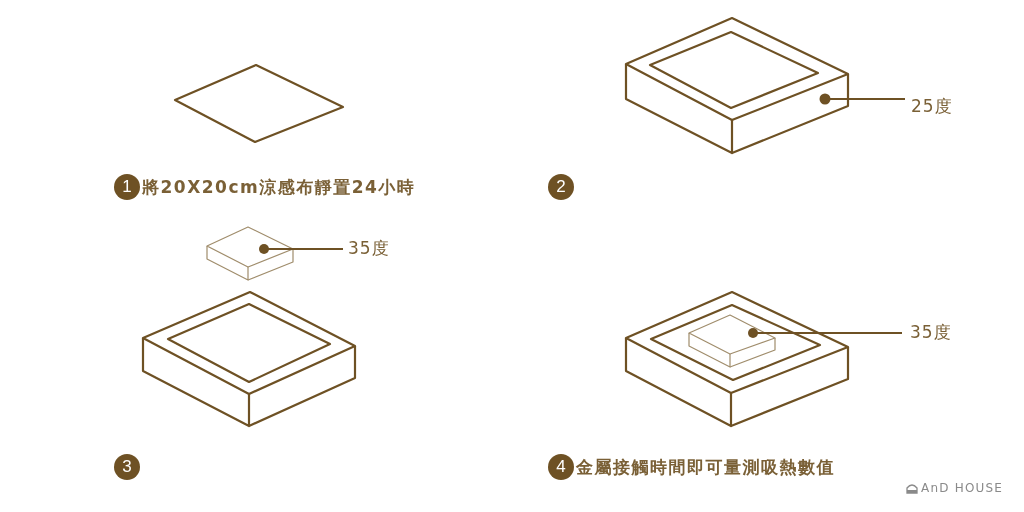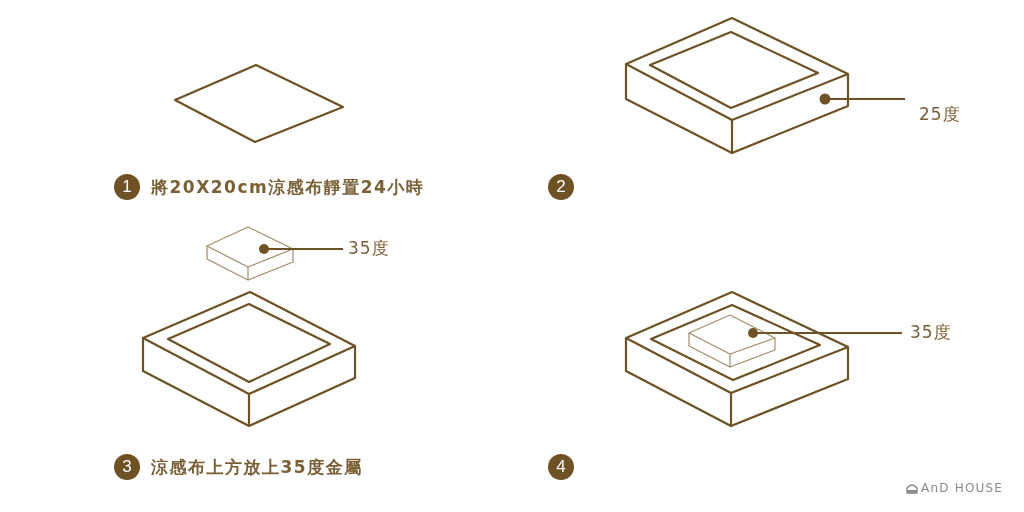--- a/index.html
+++ b/index.html
@@ -31,21 +31,21 @@
       border-radius: 50%;
       background: #6e5124;
       color: #ffffff;
       font-size: 17px;
       line-height: 26px;
       text-align: center;
       font-family: "Liberation Sans", "DejaVu Sans", sans-serif;
       flex: 0 0 auto;
     }
     .step-text {
-      margin-left: 11px;
+      margin-left: 2px;
       color: #7a6036;
       font-size: 17px;
       letter-spacing: 1.5px;
       white-space: nowrap;
       font-weight: bold;
     }
     .temp-label {
       position: absolute;
       color: #7a6036;
       font-size: 17px;
@@ -118,40 +118,40 @@
     <circle cx="825" cy="99" r="5.5" stroke="none"></circle>
 
     <line x1="264" y1="249" x2="343" y2="249"></line>
     <circle cx="264" cy="249" r="5" stroke="none"></circle>
 
     <line x1="753" y1="333" x2="902" y2="333"></line>
     <circle cx="753" cy="333" r="5" stroke="none"></circle>
   </g>
 </svg>
 
-<div class="temp-label" style="left:911px; top:104px;margin-left:8px;">25度</div>
+<div class="temp-label" style="left:911px; top:96px;">25度</div>
 <div class="temp-label" style="left:348px; top:238px;">35度</div>
 <div class="temp-label" style="left:910px; top:322px;">35度</div>
 
 <div class="step" style="left:114px; top:173px;">
   <div class="step-num">1</div>
   <div class="step-text">將20X20cm涼感布靜置24小時</div>
 </div>
 
 <div class="step" style="left:548px; top:173px;">
   <div class="step-num">2</div>
 </div>
 
 <div class="step" style="left:114px; top:453px;">
   <div class="step-num">3</div>
-  <div class="step-text">涼感布上方放上35度金屬</div>
 </div>
 
 <div class="step" style="left:548px; top:453px;">
   <div class="step-num">4</div>
+  <div class="step-text">金屬接觸時間即可量測吸熱數值</div>
 </div>
 
 <div class="logo">
   <svg width="12" height="11" viewBox="0 0 12 11">
     <path d="M1 10 L1 5 Q6 -1 11 5 L11 10 Z" fill="none" stroke="#8a8a8a" stroke-width="1.3"></path>
     <rect x="1" y="7" width="10" height="3" fill="#8a8a8a"></rect>
   </svg>
   <span>AnD HOUSE</span>
 </div>
 

